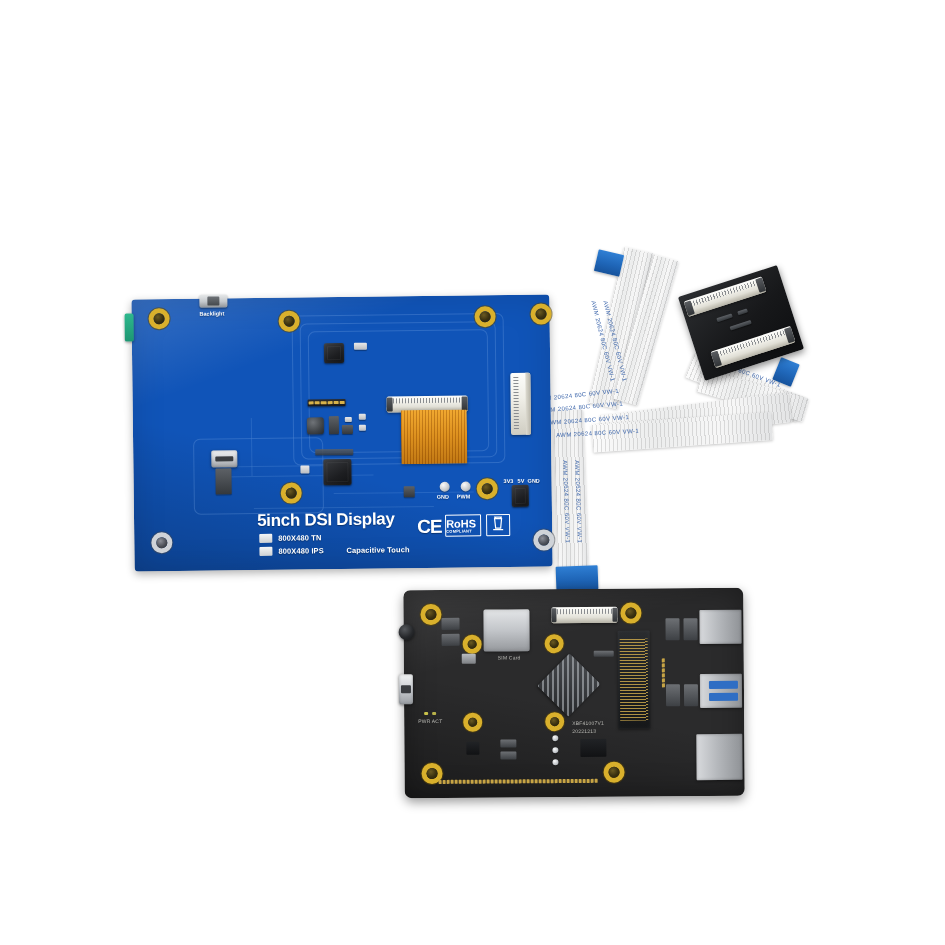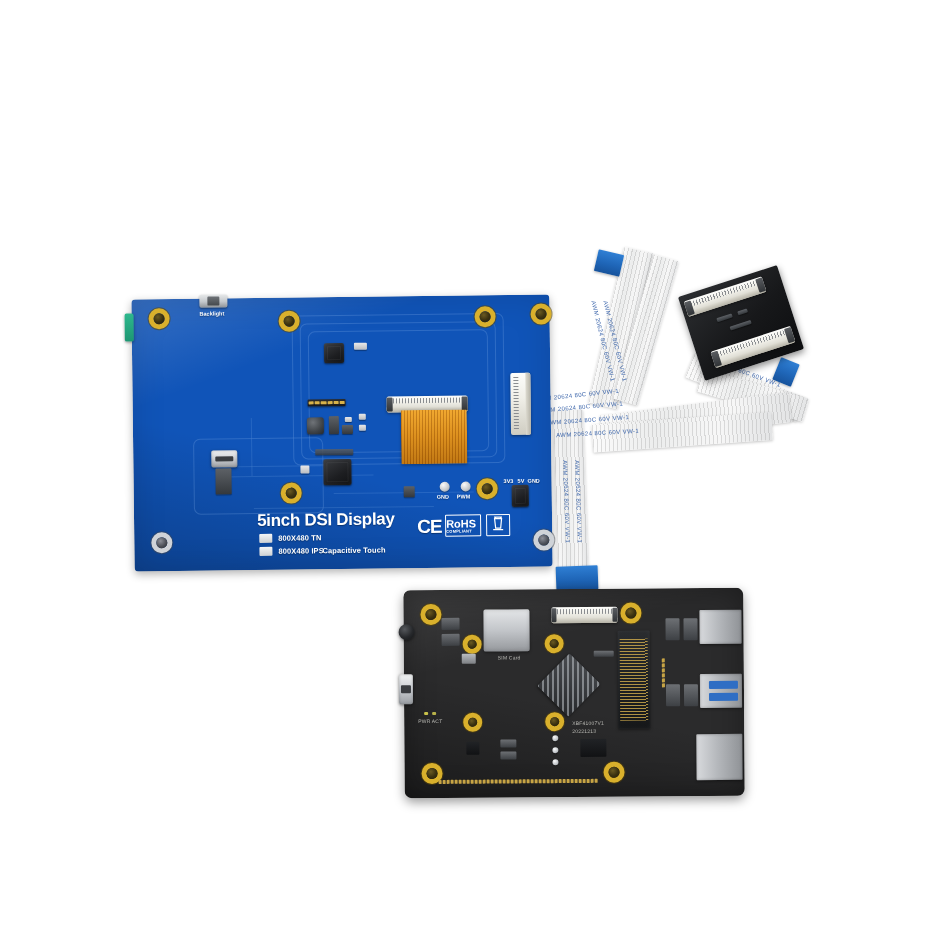--- a/index.html
+++ b/index.html
@@ -430,21 +430,21 @@
     <div class="silk silk-tiny" style="left:394px; top:183px;">GND</div>
 
     <div class="silk" id="silk-title" style="left:123px; top:213px;">5inch DSI Display</div>
 
     <div class="chk" style="left:125px; top:236px;"></div>
     <div class="silk silk-small" style="left:144px; top:236px;">800X480 TN</div>
 
     <div class="chk" style="left:125px; top:249px;"></div>
     <div class="silk silk-small" style="left:144px; top:249px;">800X480 IPS</div>
 
-    <div class="silk silk-small" style="left:188px; top:249px;">Capacitive Touch</div>
+    <div class="silk silk-small" style="left:212px; top:249px;">Capacitive Touch</div>
 
     <div class="silk" style="left:283px; top:220px; font-size:19px; font-weight:700; letter-spacing:-1px;">CE</div>
     <div class="certbox" style="left:311px; top:219px; width:36px; height:22px; flex-direction:column; line-height:1;">
       <span style="font-size:11px; font-weight:700;">RoHS</span>
       <span style="font-size:4px; font-weight:700; letter-spacing:.2px;">COMPLIANT</span>
     </div>
     <div class="certbox" style="left:352px; top:219px; width:24px; height:22px;">
       <svg width="14" height="16" viewBox="0 0 14 16" aria-hidden="true">
         <path d="M3 2h8M4.5 2v1.5M9.5 2v1.5M3.5 3.5h7l-1 9.5h-5z" fill="none" stroke="#fff" stroke-width="1.2"></path>
         <path d="M2 14.5h10" stroke="#fff" stroke-width="1.3"></path>

